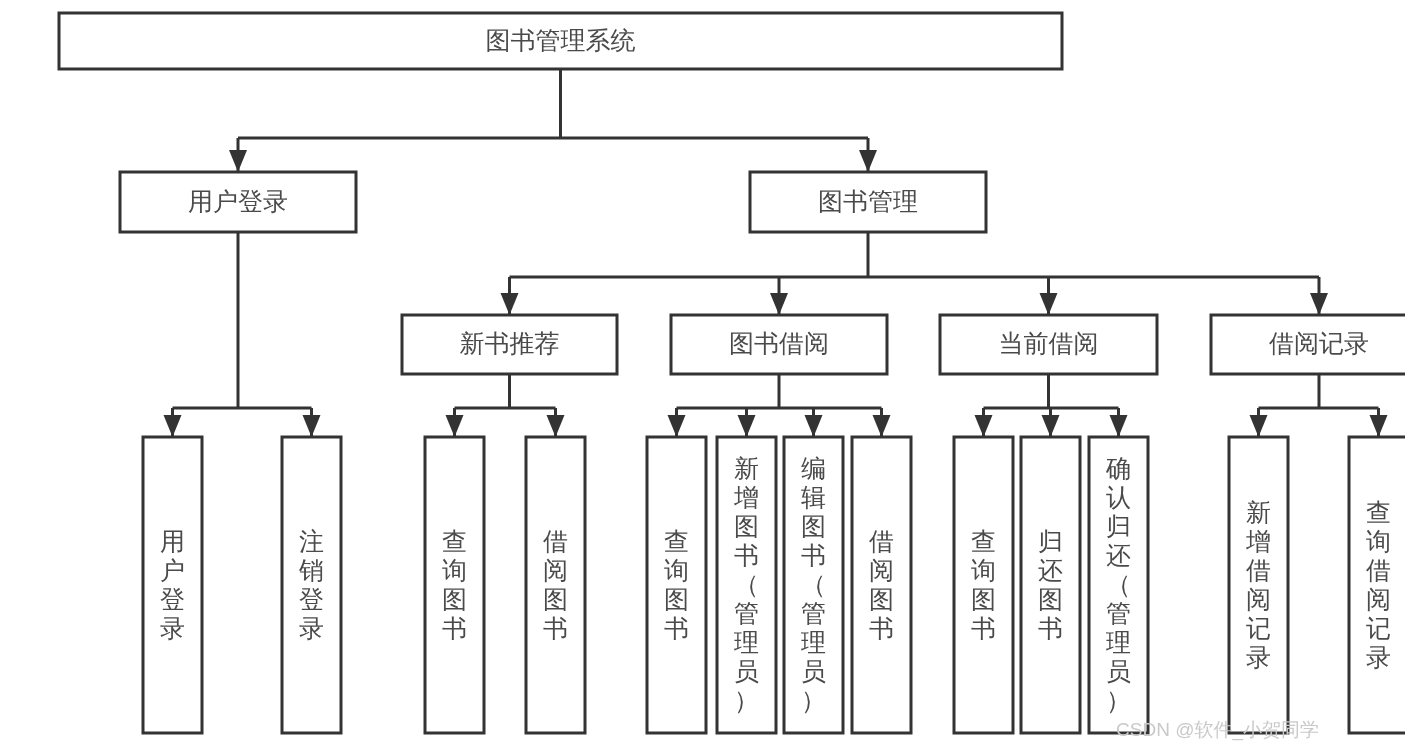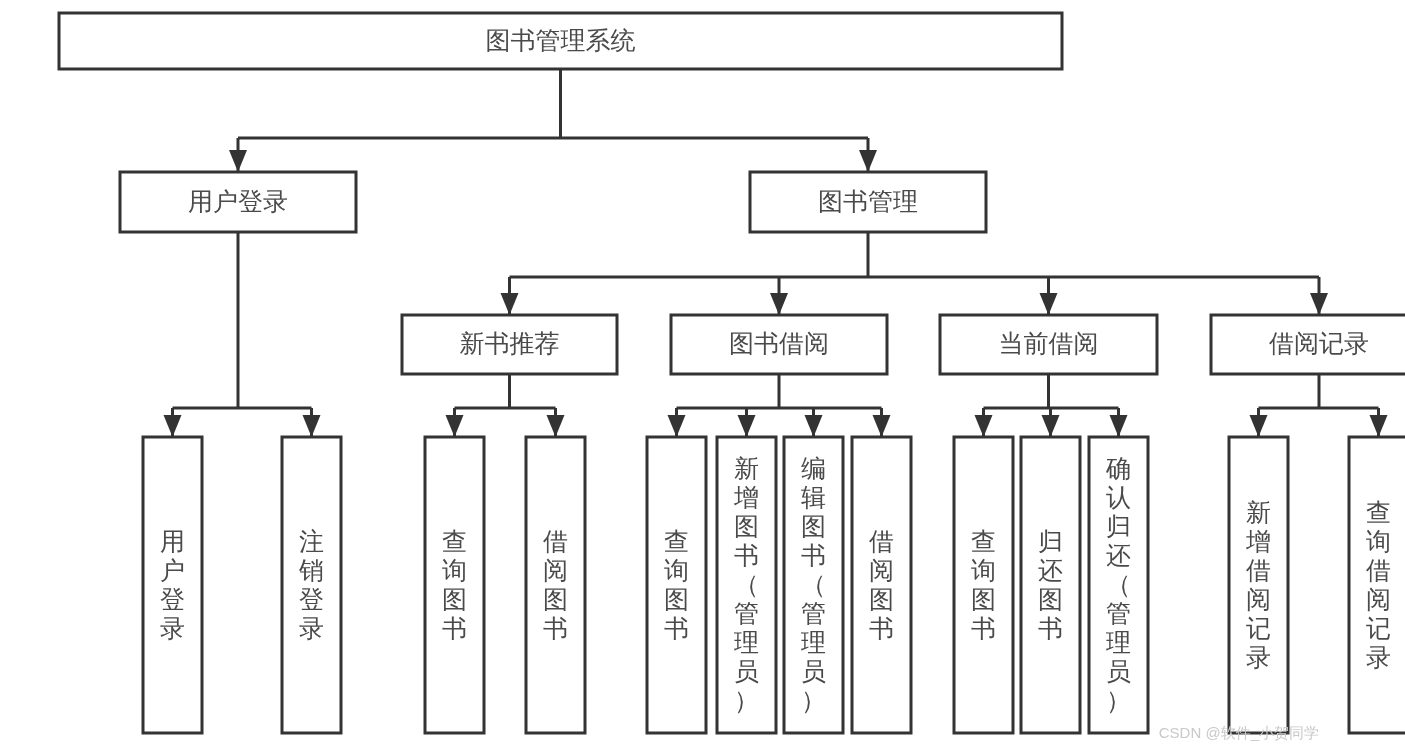--- a/index.html
+++ b/index.html
@@ -52,21 +52,21 @@
   }
   .arrow-head {
     fill: #333333;
     stroke: none;
   }
   .watermark {
     position: absolute;
     right: 8px;
     bottom: 4px;
     color: #c9c9c9;
-    font-size: 15px;
+    font-size: 19px;
     font-family: "Liberation Sans", "DejaVu Sans", sans-serif;
     white-space: nowrap;
     pointer-events: none;
   }
 </style>
 </head>
 <body>
 
 <div id="diagram-root">
   <svg id="flow" viewBox="0 0 1405 747" xmlns="http://www.w3.org/2000/svg">

